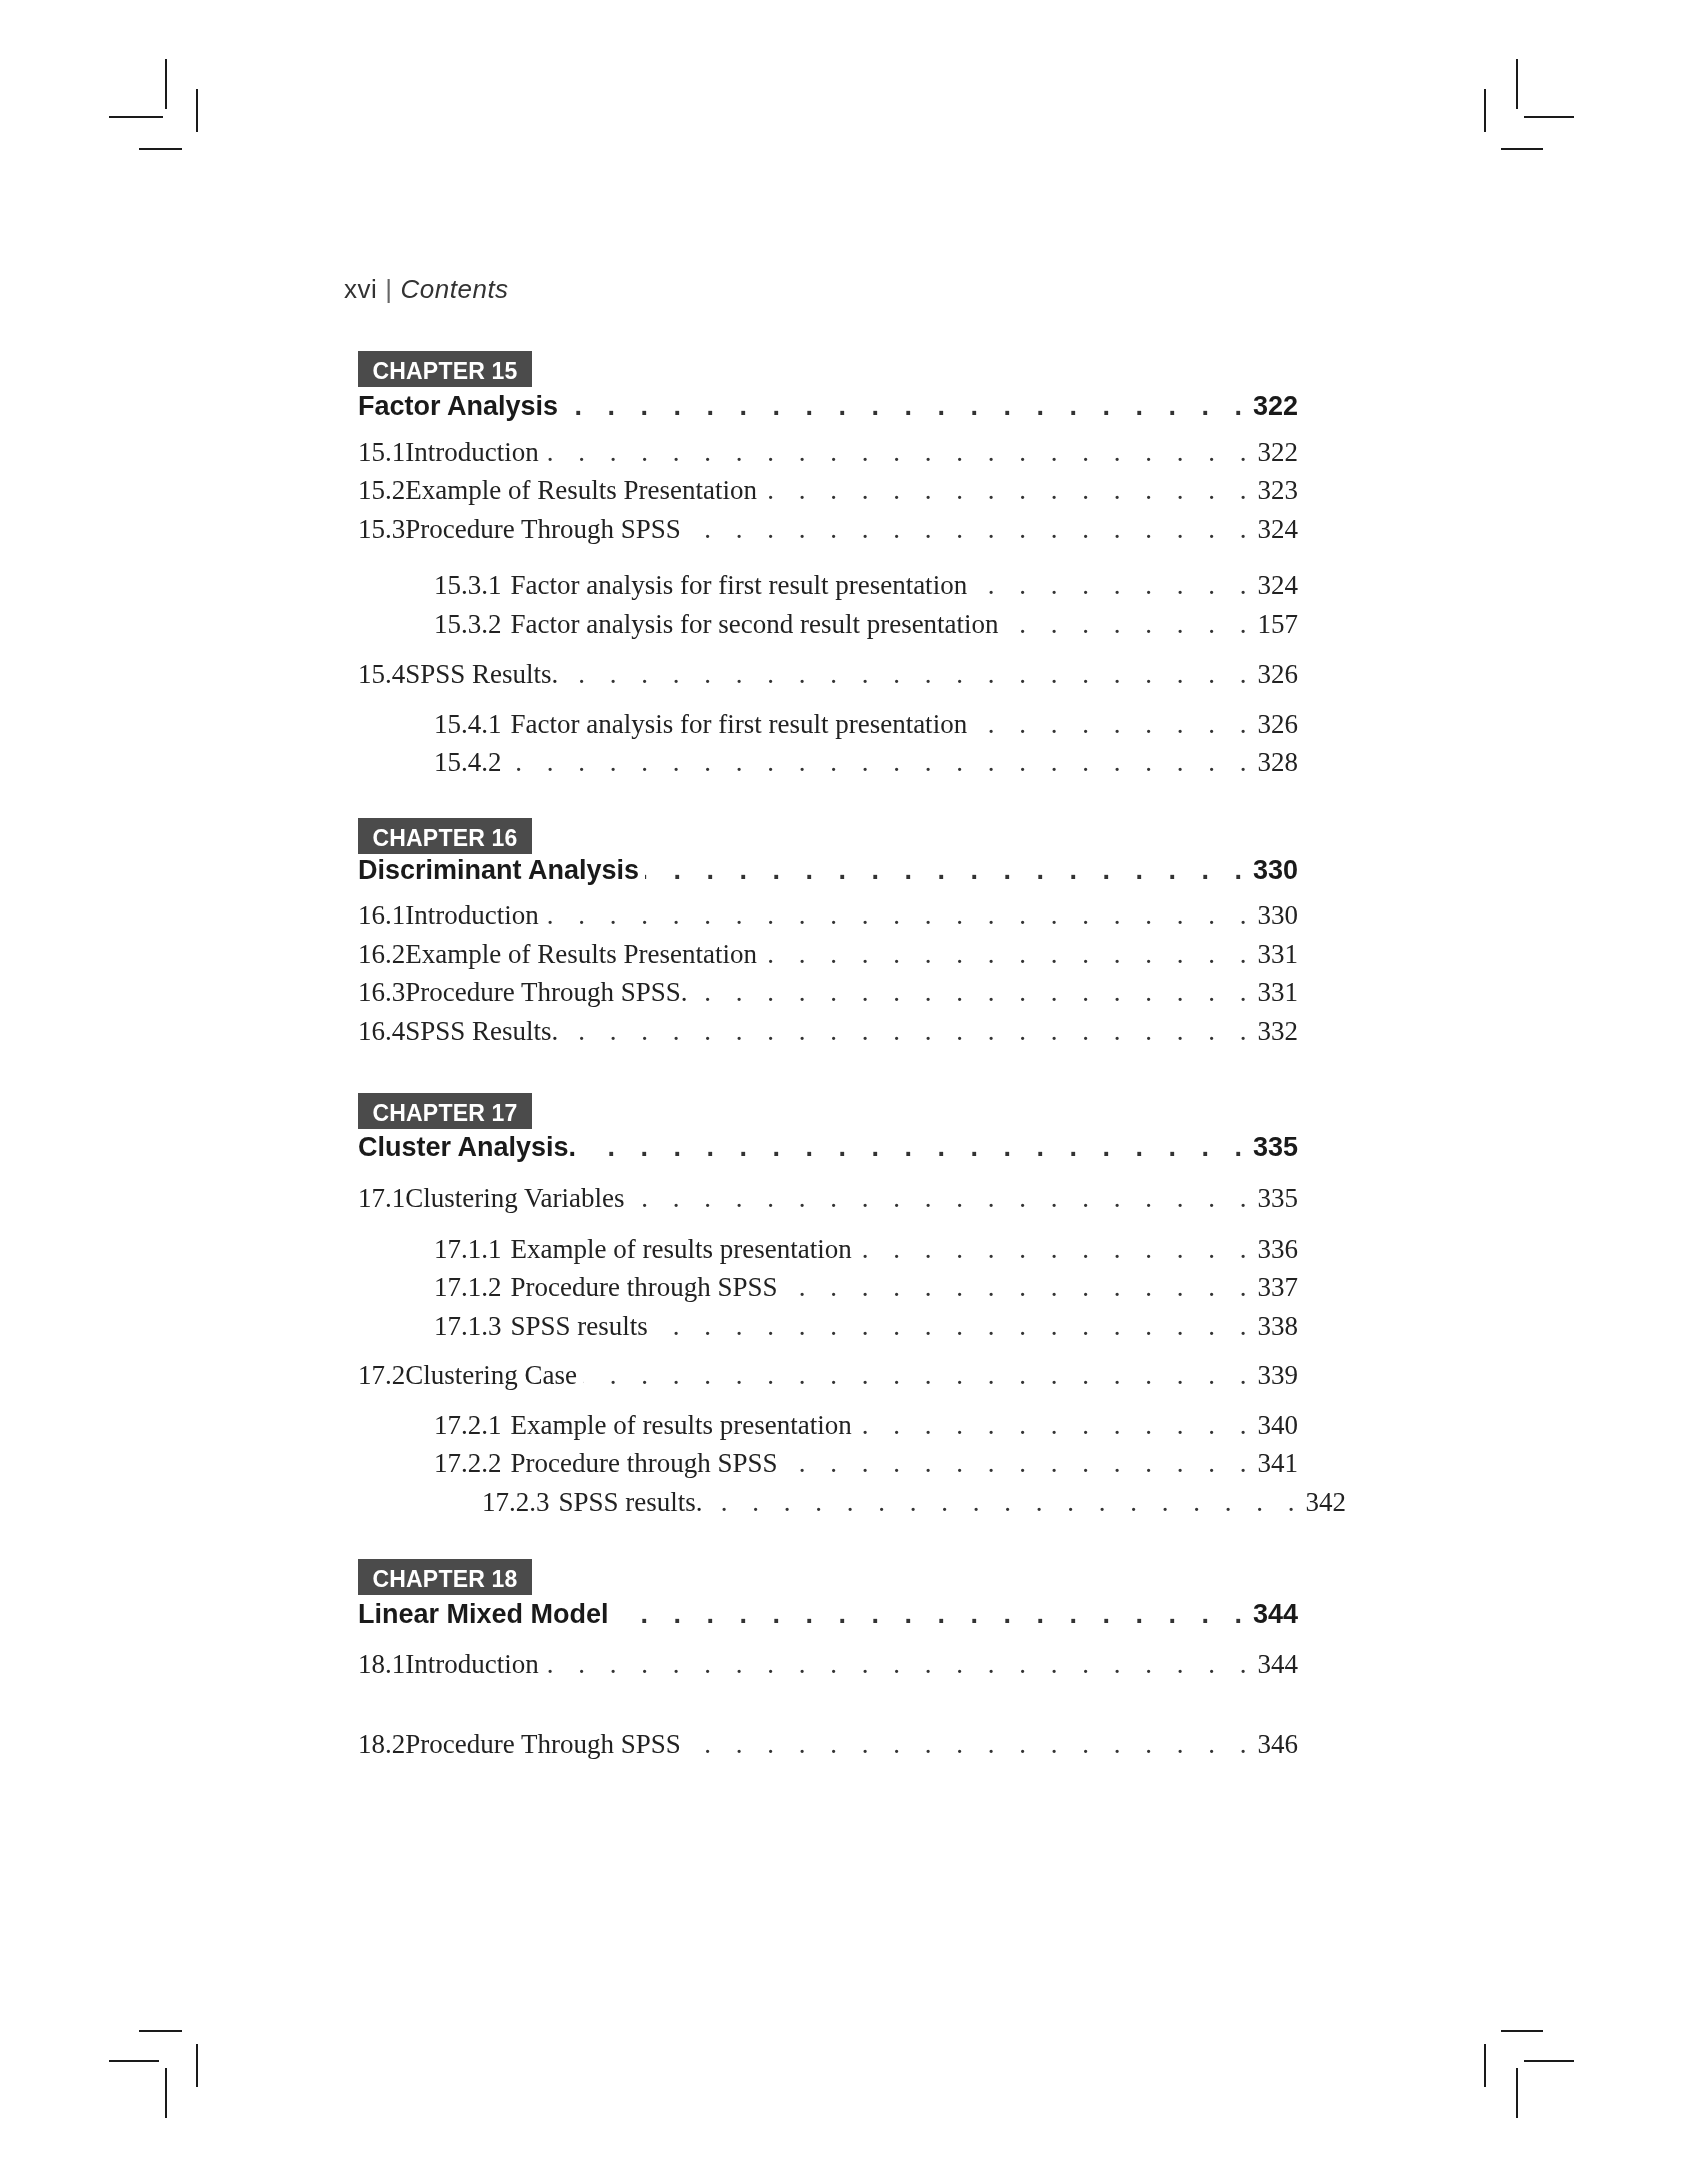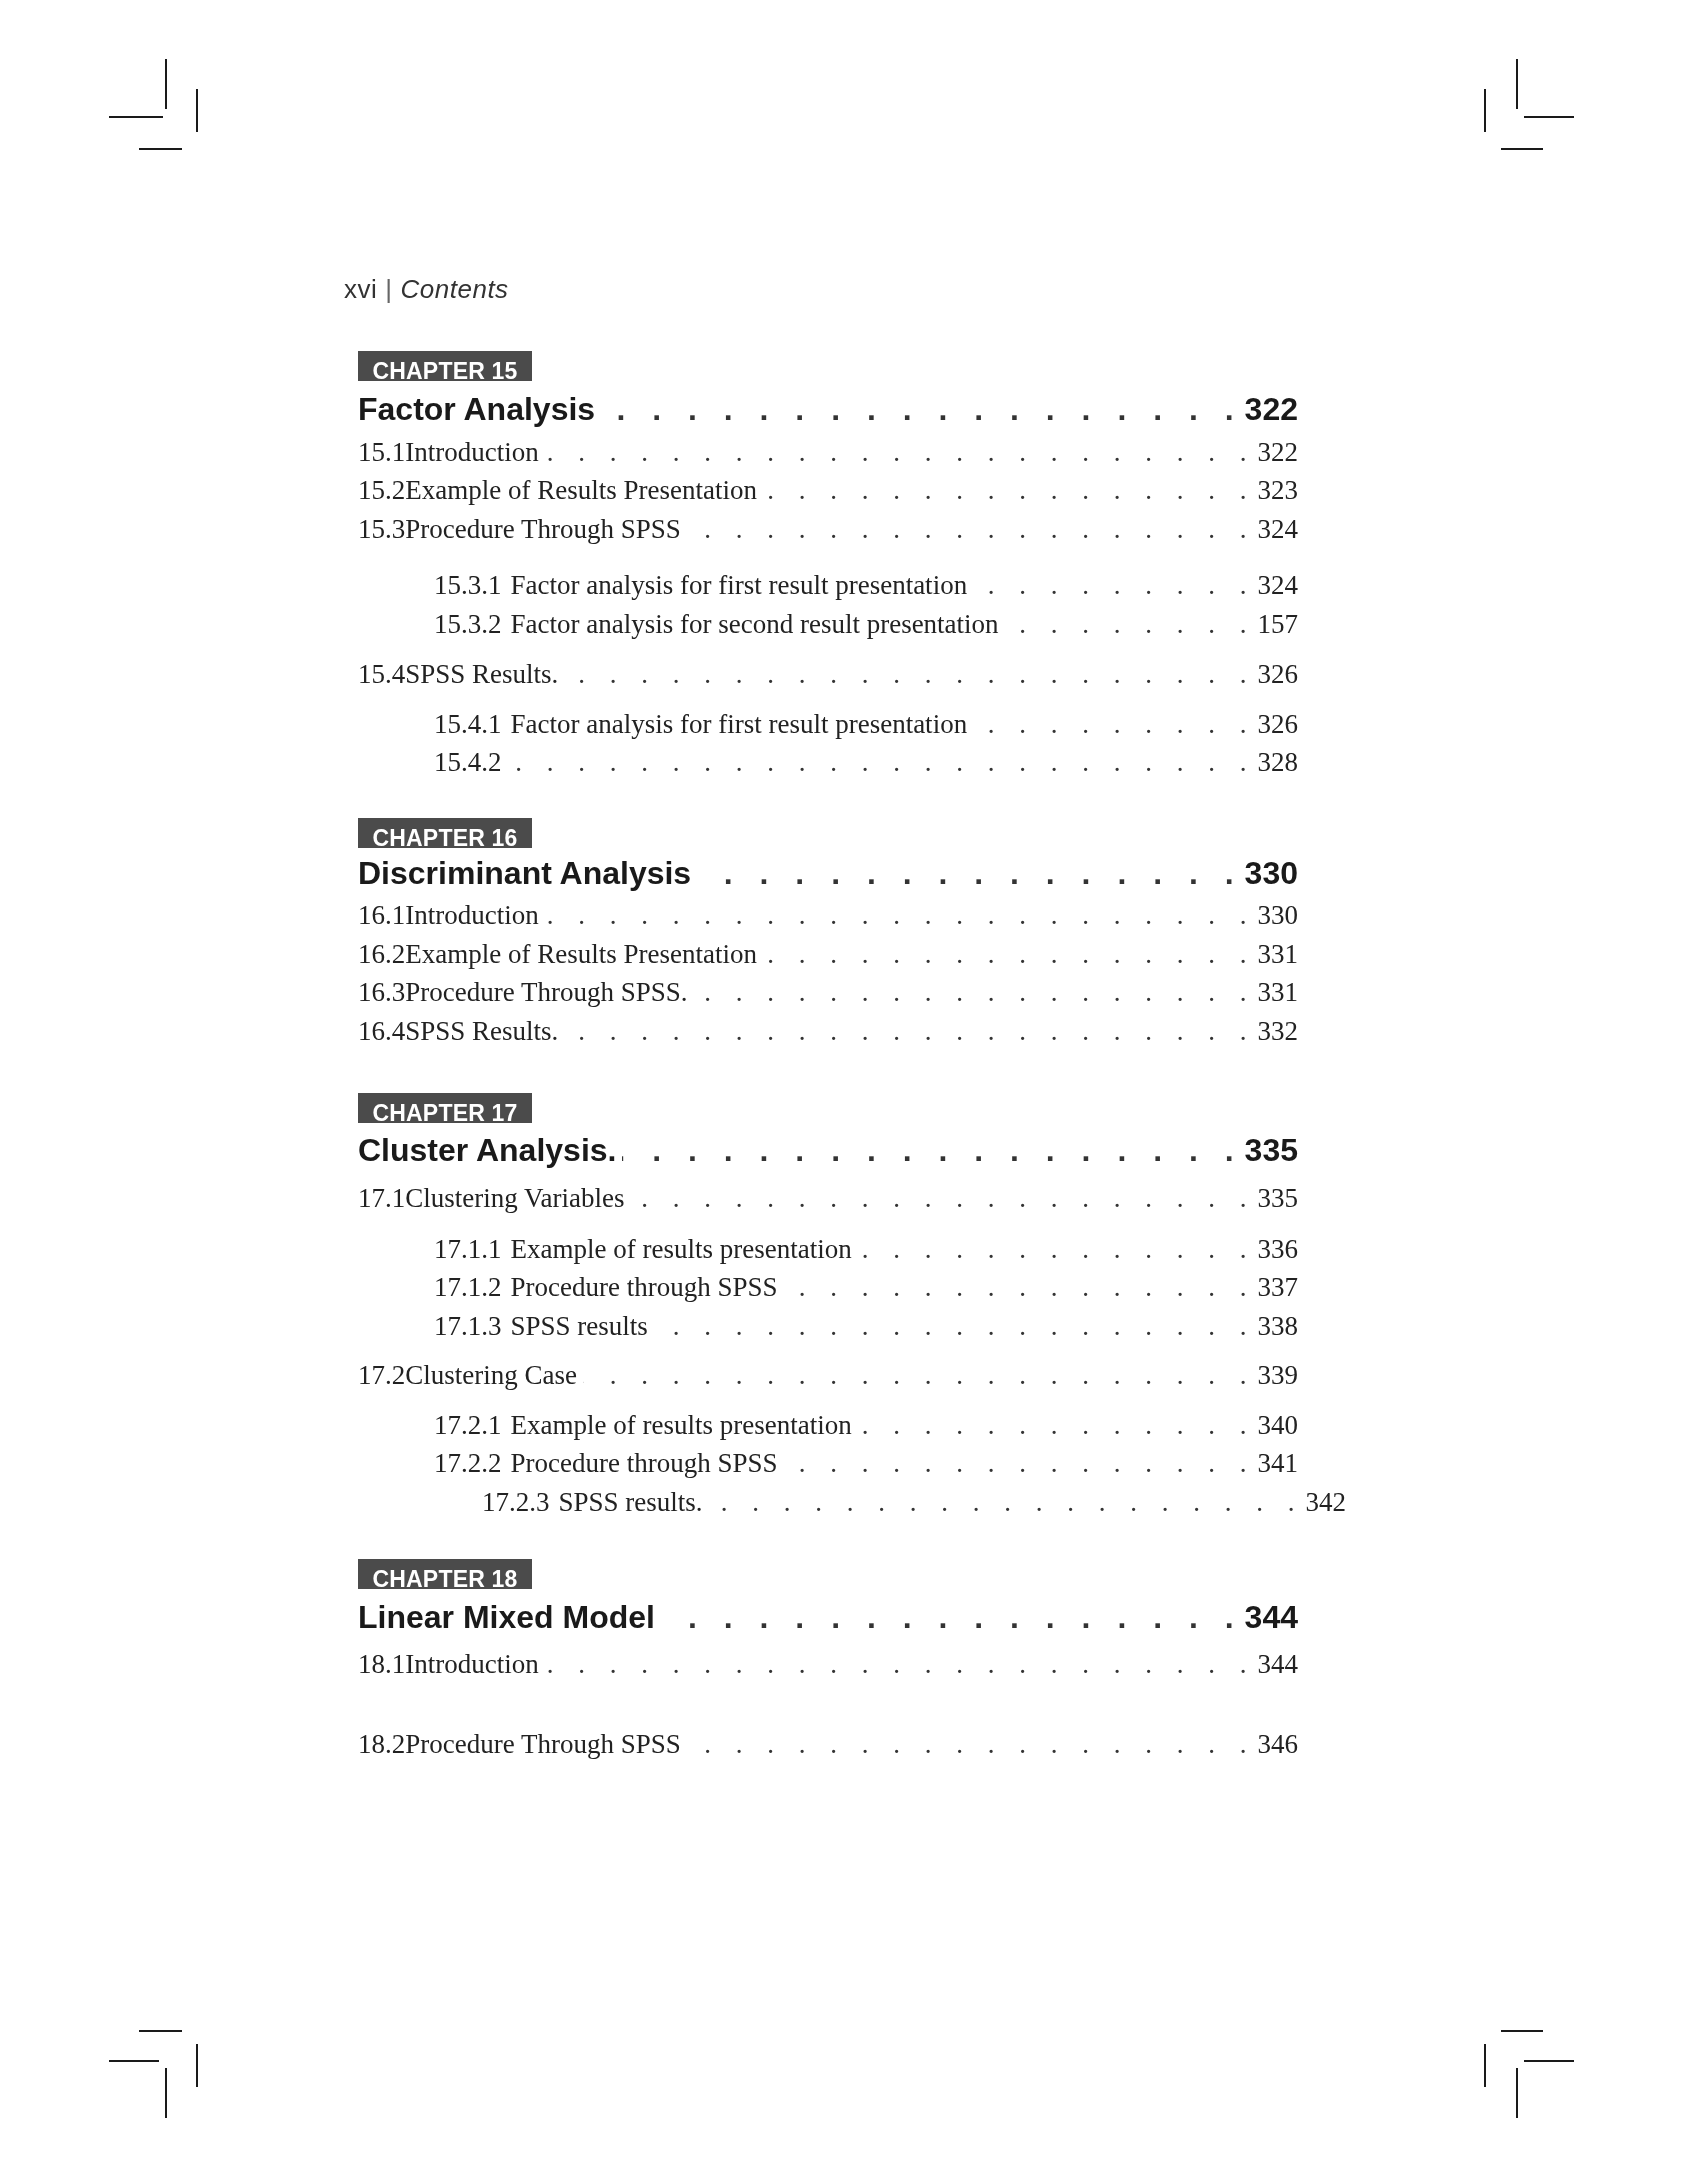--- a/index.html
+++ b/index.html
@@ -10,32 +10,32 @@
 
   .running-head {
     position: absolute; left: 344px; top: 274px;
     font-family: "Liberation Sans", sans-serif; font-size: 26px; color: #333;
     letter-spacing: 0.5px; white-space: nowrap;
   }
   .running-head .sep { margin: 0 8px; color: #666; }
   .running-head .title { font-style: italic; }
 
   .chapter-box {
-    position: absolute; left: 358px; width: 174px; height: 30px;
+    position: absolute; left: 358px; width: 174px; height: 36px;
     background: #4b4b4b; color: #ffffff;
     font-family: "Liberation Sans", sans-serif; font-weight: bold;
     font-size: 23px; line-height: 41px; text-align: center; letter-spacing: 0.2px;
   }
 
   .row {
     position: absolute; left: 358px; width: 940px; height: 40px;
     display: flex; align-items: baseline; white-space: nowrap; overflow: hidden;
   }
   .row.chapter-title {
-    font-family: "Liberation Sans", sans-serif; font-weight: bold; font-size: 32px; color: #1a1a1a;
+    font-family: "Liberation Sans", sans-serif; font-weight: bold; font-size: 27px; color: #1a1a1a;
   }
   .row.section, .row.subsection {
     font-family: "Liberation Serif", serif; font-size: 27px; color: #222;
   }
   .row.subsection { left: 434px; width: 864px; }
   .num { display: inline-block; }
   .row.section .num { width: 77px; }
   .row.subsection .num { margin-right: 9px; }
   .label { flex: 0 0 auto; }
   .leader {

